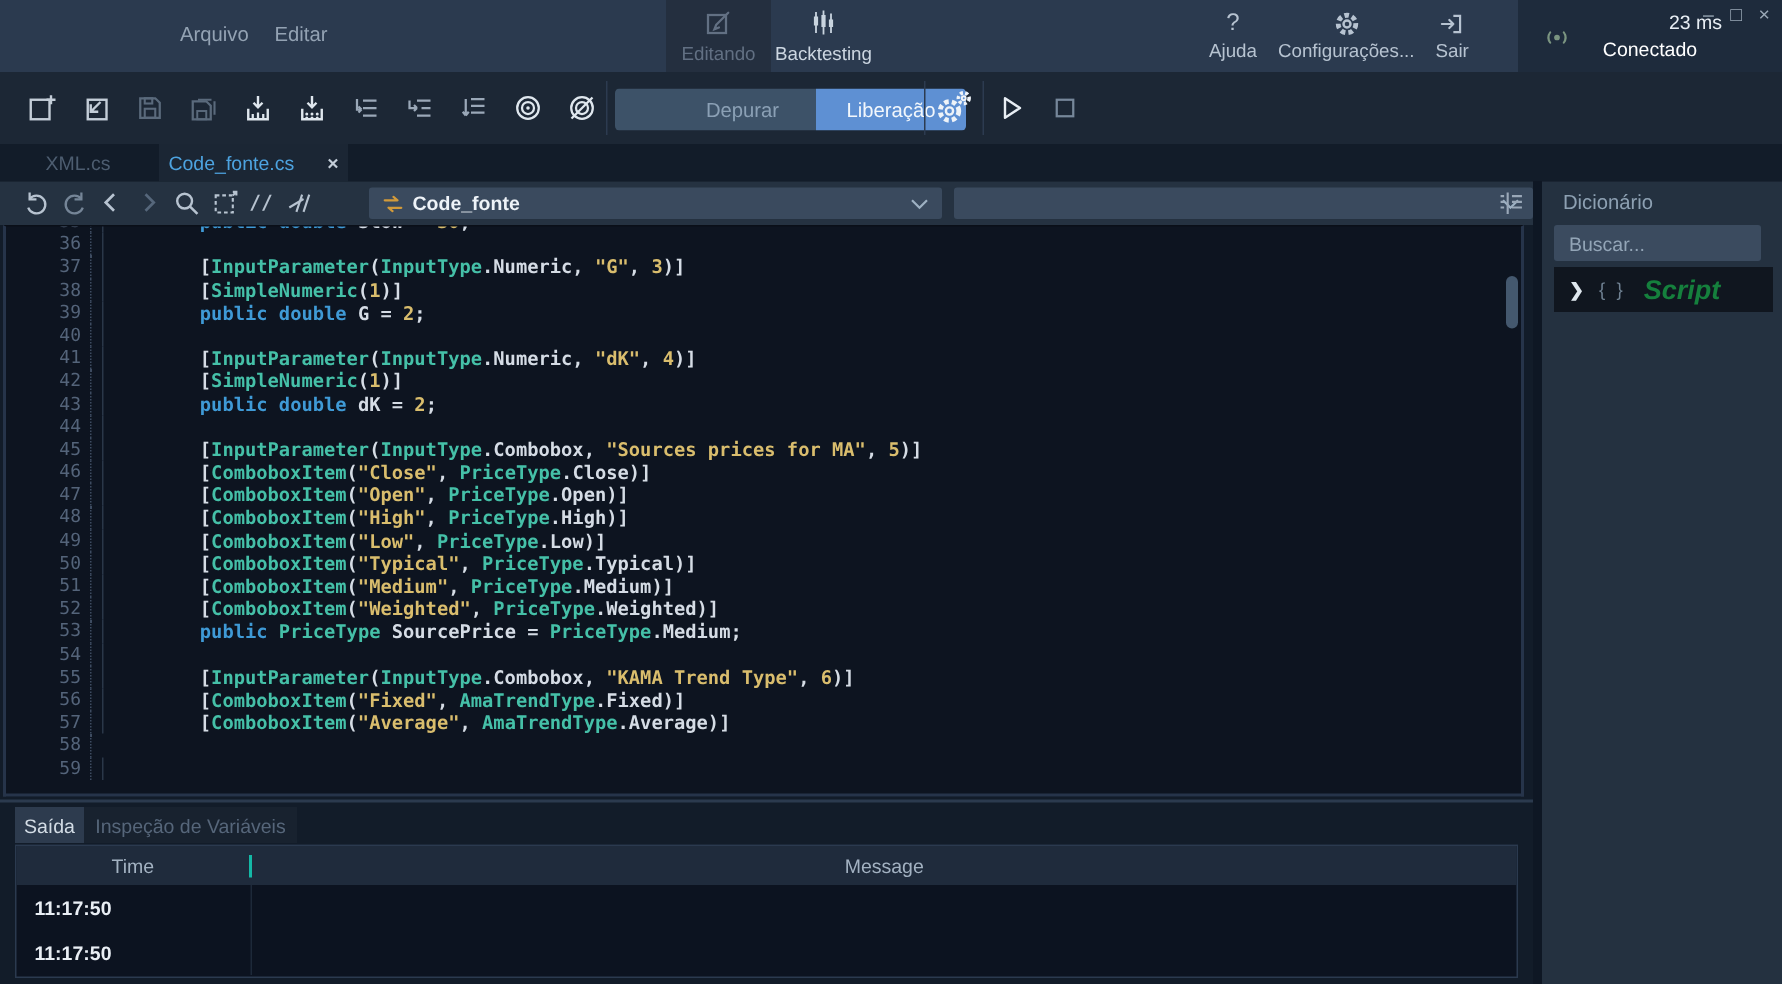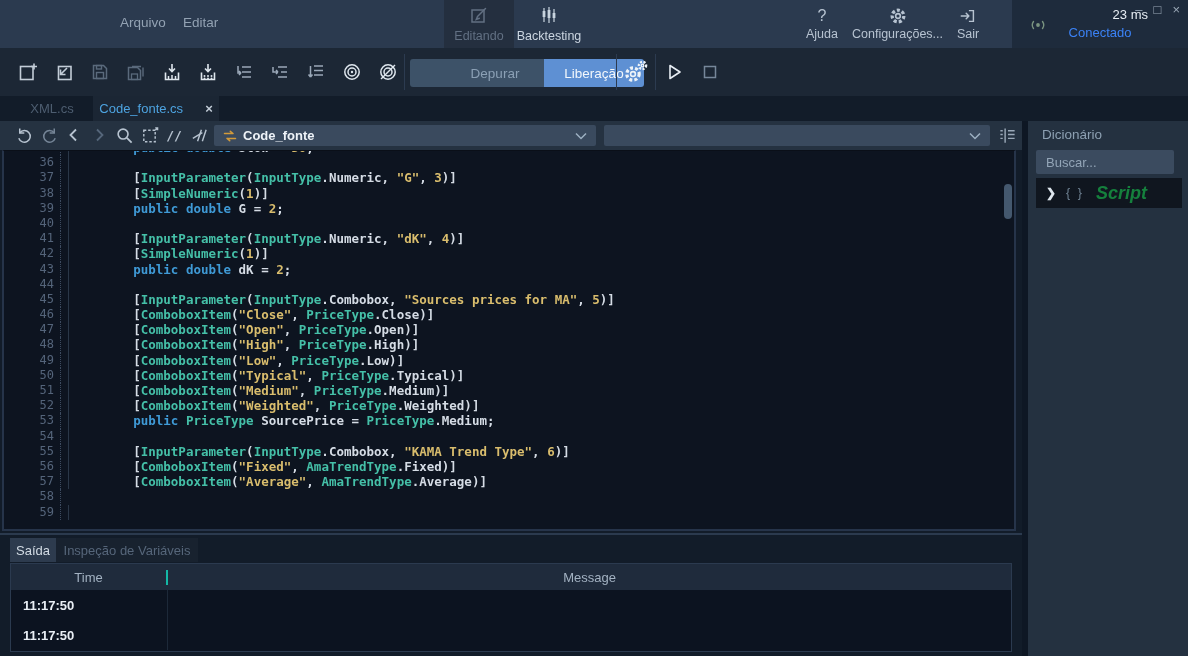--- a/index.html
+++ b/index.html
@@ -20,50 +20,50 @@
   .mode.dim{background:#242f3f;}
   .mode .lbl{font-size:12.5px;}
   .mode.dim .lbl{color:#627083;}
   .mode.lit .lbl{color:#ccd6e1;}
   .tb-actions{position:absolute;left:806px;top:0;height:48px;display:flex;align-items:center;gap:14px;}
   .tb-action{display:flex;flex-direction:column;align-items:center;justify-content:center;gap:2px;color:#b7c3d1;}
   .tb-action .lbl{font-size:12.5px;color:#b7c3d1;white-space:nowrap;}
   .tb-action .glyph{font-size:16px;line-height:18px;}
   .conn{position:absolute;left:1012px;top:0;width:176px;height:48px;background:#1e2b3c;}
   .conn-latency{position:absolute;left:40px;top:7px;width:96px;text-align:right;color:#e8eef4;font-size:13px;}
-  .conn-status{position:absolute;left:40px;top:25px;width:96px;text-align:center;color:#3b82f6;font-size:13px;}
+  .conn-status{position:absolute;left:40px;top:25px;width:96px;text-align:center;color:#ffffff;font-size:13px;}
   .win-controls{position:absolute;right:8px;top:3px;display:flex;gap:11px;color:#9aa8b6;font-size:13px;}
   .win-controls span{cursor:default;line-height:14px;}
 
   
   .toolbar{position:absolute;top:48px;left:0;width:1188px;height:48px;background:#1c2735;}
   .tb-icons{position:absolute;left:18px;top:14px;display:flex;gap:16px;}
   .tbtn{width:20px;height:20px;}
   .tb-sep{position:absolute;top:6px;width:1px;height:36px;background:#2c3b50;}
   .segmented{position:absolute;left:410px;top:59px;display:flex;border-radius:3px;overflow:hidden;
              position:absolute;top:11px;}
   .seg-btn{height:28px;display:flex;align-items:center;justify-content:center;font-size:13.5px;}
   .seg-debug{width:98px;background:#3d5268;color:#8ba0b5;padding-left:36px;}
   .seg-release{width:100px;background:#5e90d3;color:#f2f7fc;}
 
   
   .tabbar{position:absolute;top:96px;left:0;width:1188px;height:25px;background:#121c29;}
   .doc-tab{height:25px;display:flex;align-items:center;justify-content:center;font-size:13px;}
   .doc-tab.inactive{position:absolute;left:12px;width:80px;color:#4d5d70;}
-  .doc-tab.active{position:absolute;left:93px;width:126px;background:#1b2634;color:#4da3e0;gap:22px;}
+  .doc-tab.active{position:absolute;left:106px;width:126px;background:#1b2634;color:#4da3e0;gap:22px;}
   .tab-close{color:#c3cdd8;font-size:13px;font-weight:bold;}
 
   
   .main{position:absolute;top:121px;left:0;width:1188px;height:535px;background:#121c29;}
   .left-col{position:absolute;left:0;top:0;width:1022px;height:535px;}
 
   .ed-toolbar{position:absolute;left:0;top:0;width:1022px;height:29px;background:#253241;}
   .ed-icons{position:absolute;left:14px;top:4px;display:flex;gap:5px;align-items:center;}
   .ebtn{width:20px;height:20px;display:flex;align-items:center;justify-content:center;}
-  .combo{position:absolute;top:4px;height:21px;background:#3a4a5e;border-radius:2px;display:flex;align-items:center;}
+  .combo{position:absolute;top:4px;height:21px;background:#3a4a5e;border-radius:2px;display:flex;align-items:center;margin-left:32px;}
   .combo1{left:214px;width:382px;}
   .combo2{left:604px;width:386px;}
   .combo .name{font-size:13px;font-weight:bold;color:#eef3f8;margin-left:6px;}
   .combo .chev{position:absolute;right:9px;top:7px;}
   .combo .cicon{margin-left:9px;}
   .slash-txt{font:bold 13px "DejaVu Sans Mono",monospace;color:#b7c3d0;}
 
   
   .code-area{position:absolute;left:2px;top:29px;width:1014px;height:381px;background:#0d1420;
              border:2px solid #26344a;border-top:1px solid #0a0f18;box-sizing:border-box;overflow:hidden;}

